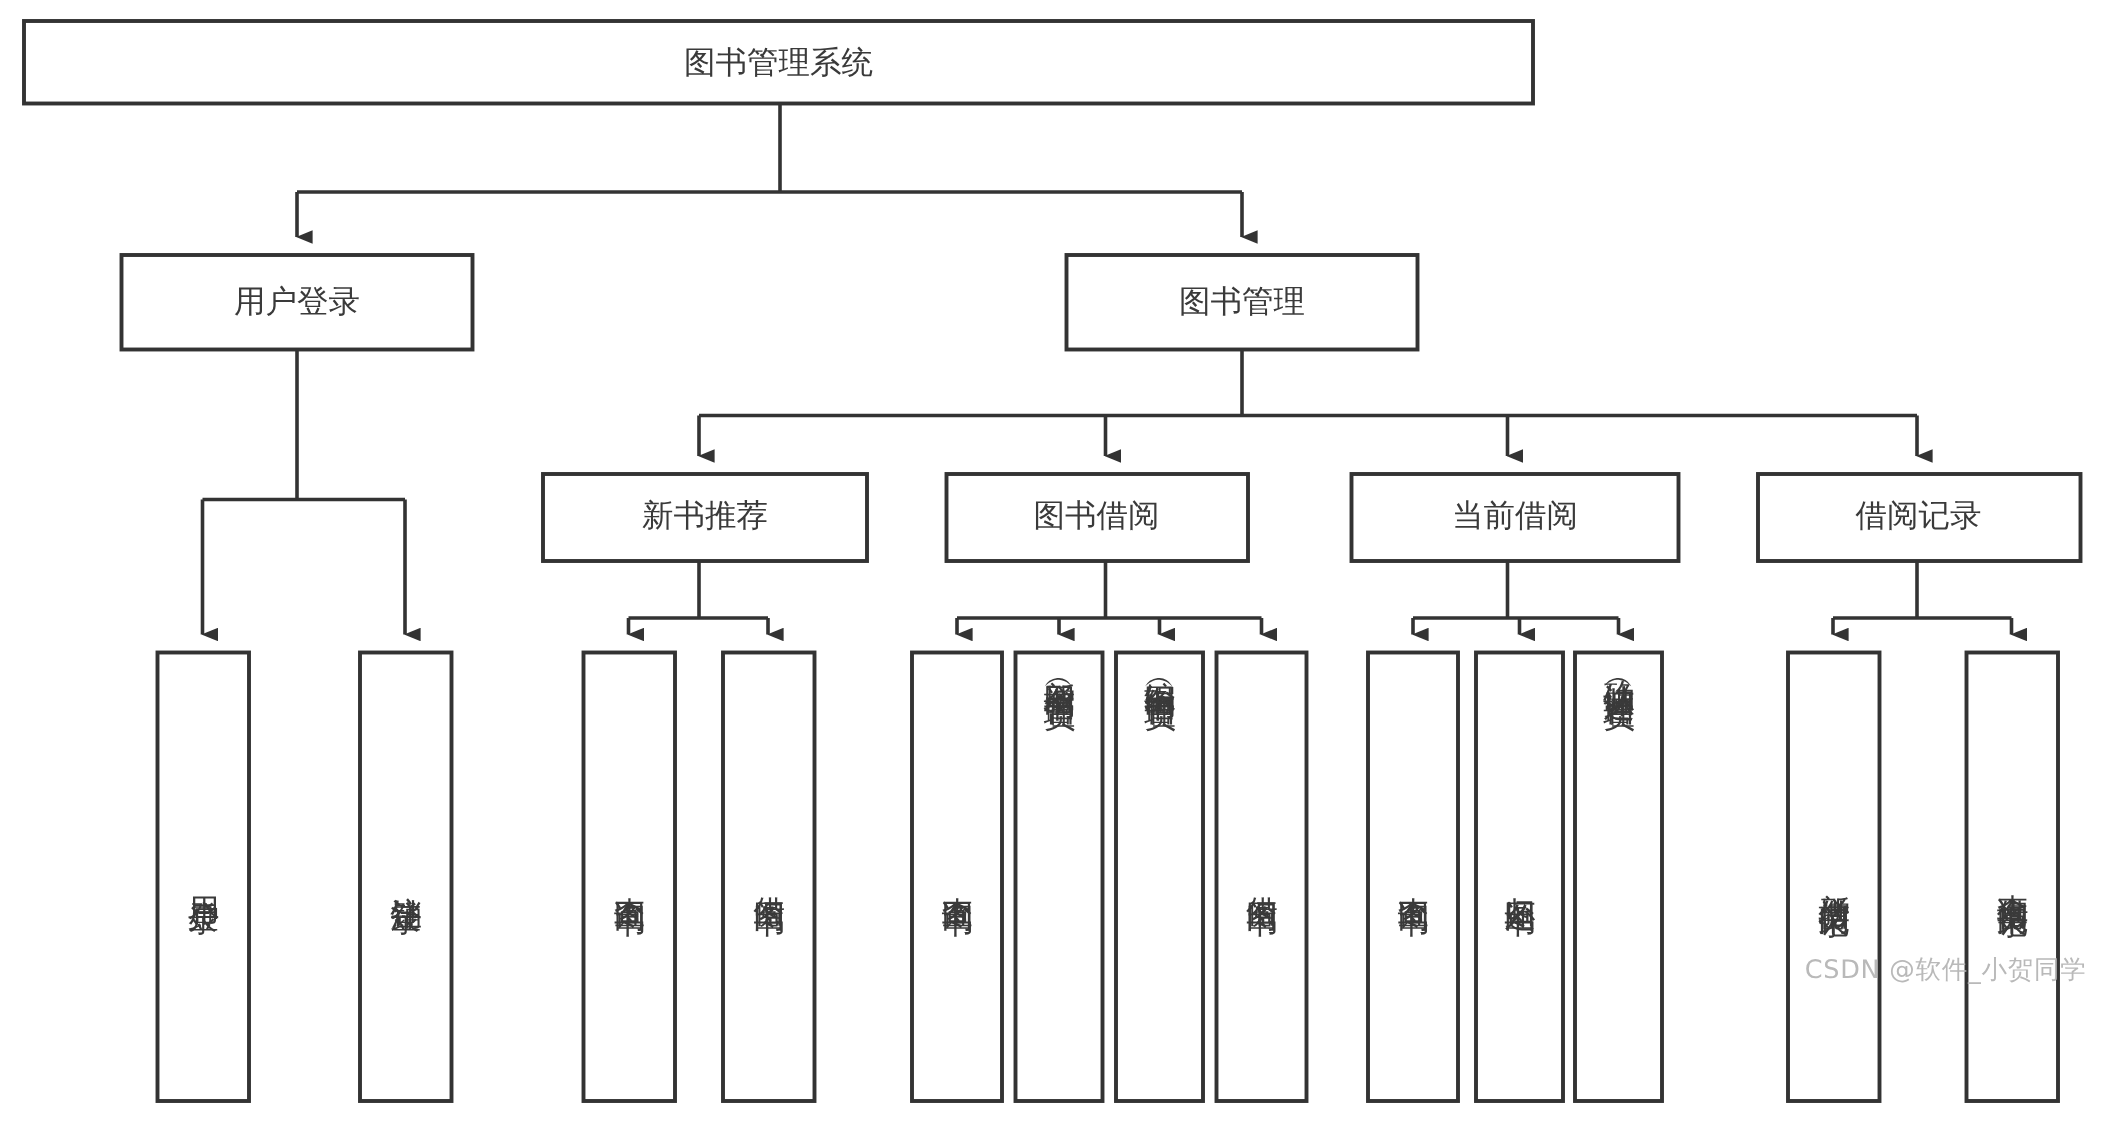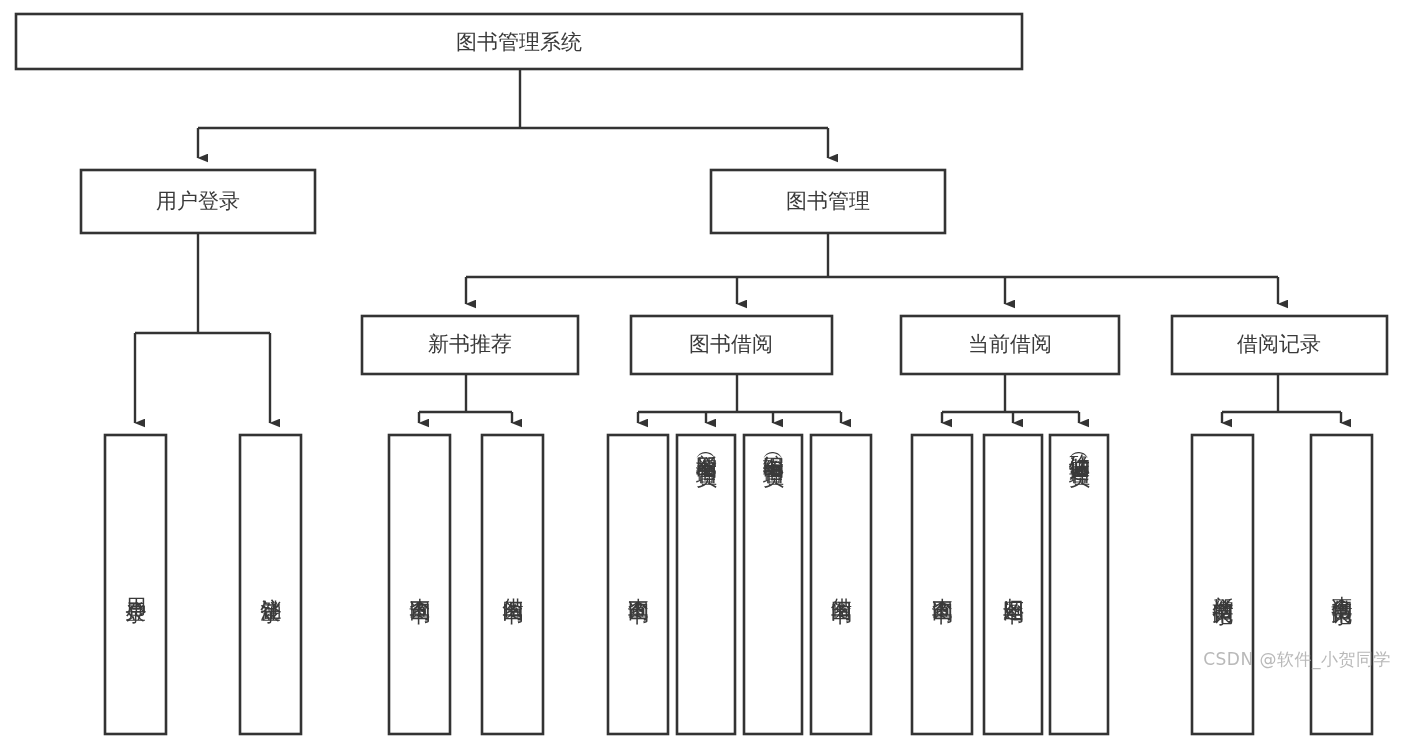--- a/index.html
+++ b/index.html
@@ -64,21 +64,21 @@
     font-size: 21px;
     line-height: 1.18;
     color: #3a3a3a;
     letter-spacing: 2px;
     white-space: nowrap;
     text-align: center;
   }
   .watermark {
     position: absolute;
     right: 14px;
-    bottom: 10px;
+    bottom: 23px;
     font-family: "DejaVu Sans", "Liberation Sans", sans-serif;
     font-size: 17px;
     color: #b9b9b9;
     letter-spacing: 0.5px;
     user-select: none;
     white-space: nowrap;
     text-align: center;
   }
 </style>
 </head>

